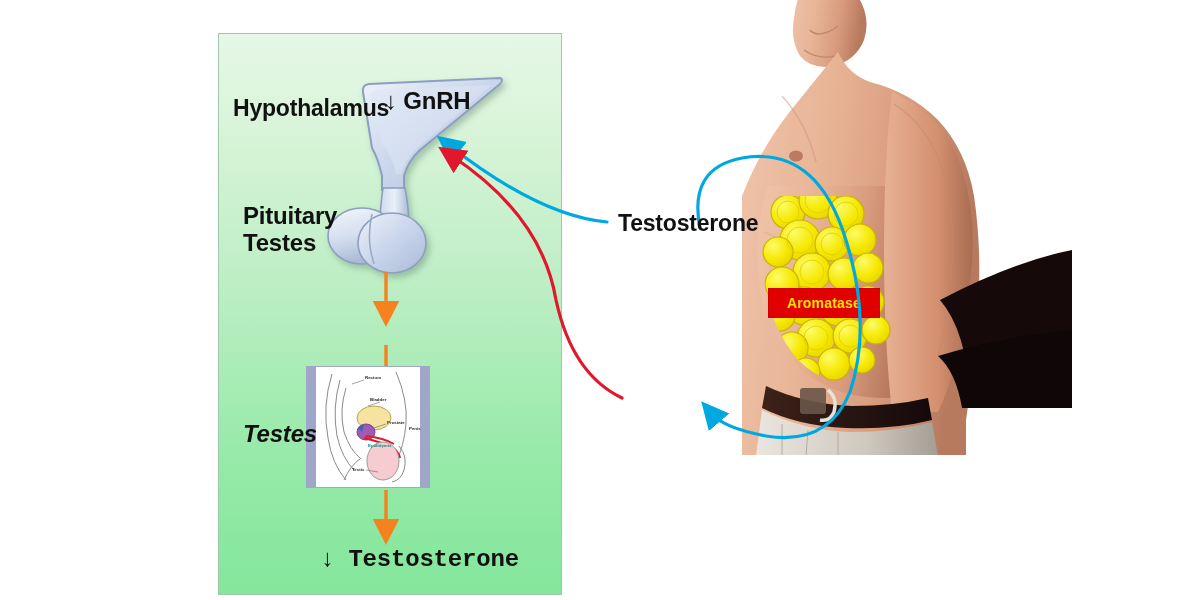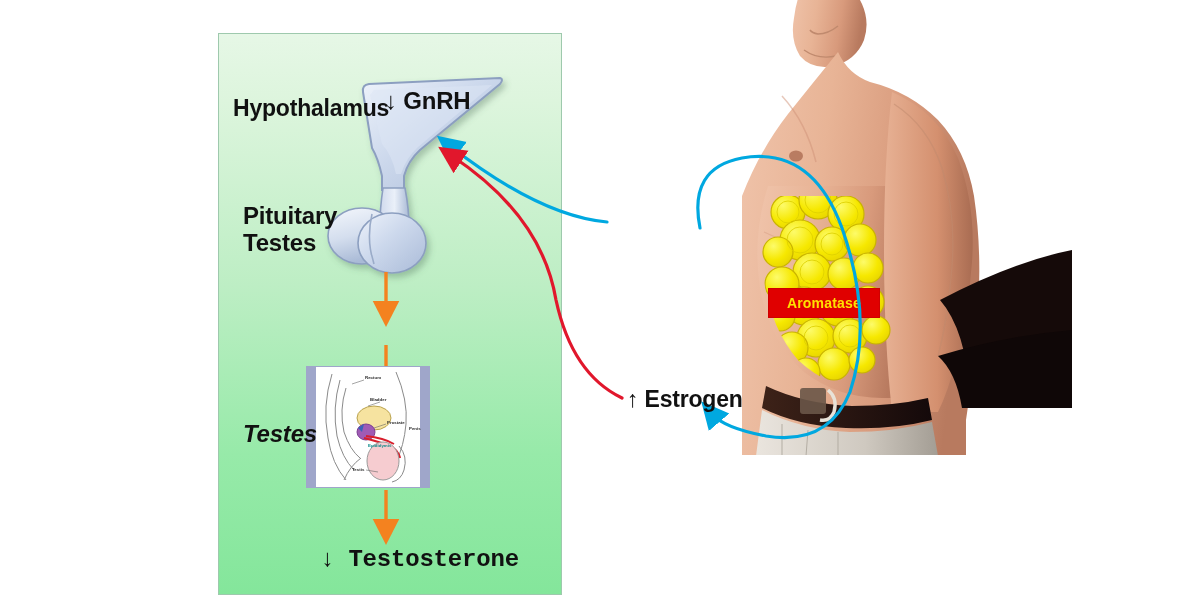--- a/index.html
+++ b/index.html
@@ -276,16 +276,16 @@
       </marker>
     </defs>
 
     <path d="M607,222 Q540,216 450,146" fill="none" stroke="#00a8e0" stroke-width="3.2" stroke-linecap="round" marker-end="url(#mCyan)"></path>
 
     <path d="M700,228 Q688,168 742,158 Q812,146 842,228 Q874,320 850,392 Q828,446 766,436 Q724,428 712,414" fill="none" stroke="#00a8e0" stroke-width="3.2" stroke-linecap="round" marker-end="url(#mCyan)"></path>
 
     <path d="M622,398 Q572,374 556,300 Q542,216 452,156" fill="none" stroke="#e1172c" stroke-width="3.2" stroke-linecap="round" marker-end="url(#mRed)"></path>
   </svg>
 
-
-  <div class="lbl" id="lbl-estrogen">↑ Estrogen</div>
+  <div class="lbl" id="lbl-testosterone-mid">Testosterone</div>
+
 
 </div>
 
 </body></html>

